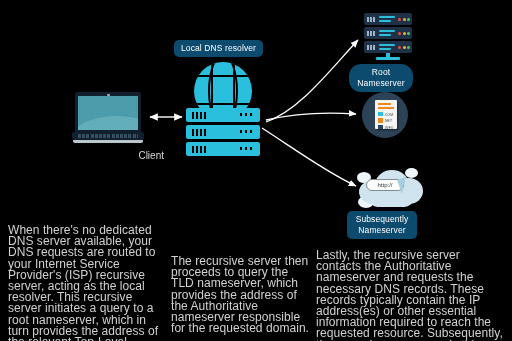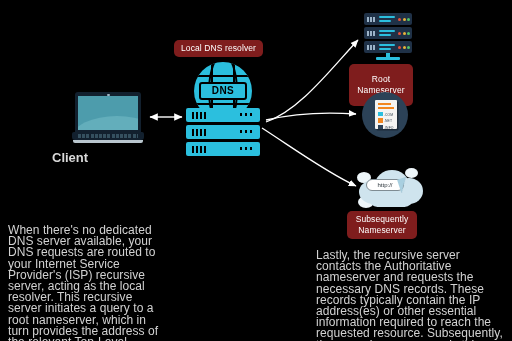--- a/index.html
+++ b/index.html
@@ -27,32 +27,32 @@
   .arrows {
     position: absolute;
     left: 0; top: 0;
     width: 512px; height: 341px;
     pointer-events: none;
   }
 
   
   .badge {
     position: absolute;
-    background: #7f1d1d;
+    background: #0c4a6e;
     color: #ffffff;
     border-radius: 5px;
     font-size: 8.5px;
     line-height: 11px;
     text-align: center;
     padding: 3px 7px;
     white-space: pre-line;
     letter-spacing: .1px;
   }
   .badge-resolver { left: 174px; top: 40px; }
-  .badge-root     { left: 349px; top: 64px; width: 56px; padding: 10px 4px; }
+  .badge-root     { left: 349px; top: 64px; width: 56px; padding: 3px 4px; border-radius: 12px; }
   .badge-tld      { left: 352px; top: 139px; }
   .badge-auth     { left: 347px; top: 211px; width: 62px; padding: 3px 4px; }
 
   
   .laptop { position: absolute; left: 72px; top: 92px; width: 72px; height: 50px; }
   .laptop-lid {
     position: absolute; left: 3px; top: 0;
     width: 66px; height: 41px;
     background: #12202e;
     border-radius: 3px 3px 0 0;
@@ -85,22 +85,22 @@
     width: 60px; height: 4px;
     background: repeating-linear-gradient(to right, #35505f 0 3px, #12202e 3px 4.2px);
   }
   .laptop-foot {
     position: absolute; left: 1px; top: 47.5px;
     width: 70px; height: 3px;
     background: #b9c6ce; border-radius: 0 0 2px 2px;
   }
   .client-label {
     position: absolute; left: 52px; top: 150px;
-    width: 112px; text-align: left;
-    font-size: 13px; color: #d9d9d9; font-weight: bold;
+    width: 112px; text-align: right;
+    font-size: 10px; color: #d9d9d9;
   }
 
   
   .resolver { position: absolute; left: 186px; top: 62px; width: 74px; height: 88px; }
   .globe {
     position: absolute; left: 8px; top: 0;
     width: 58px; height: 58px;
     border-radius: 50%;
     background: #2bbfde;
     overflow: hidden;
@@ -326,21 +326,20 @@
       <div class="laptop-keys"></div>
     </div>
     <div class="laptop-foot"></div>
   </div>
   <div class="client-label">Client</div>
 
   <div class="badge badge-resolver">Local DNS resolver</div>
 
   <div class="resolver">
     <div class="globe"></div>
-    <div class="dns-tag">DNS</div>
 
     <div class="rack rack-1">
       <div class="rack-bars"></div>
       <div class="rack-dots"></div>
     </div>
     <div class="rack rack-2">
       <div class="rack-bars"></div>
       <div class="rack-dots"></div>
     </div>
     <div class="rack rack-3">
@@ -405,15 +404,16 @@
     <div class="cl cl-b"></div>
     <div class="cl cl-c"></div>
     <div class="cl cl-d"></div>
     <div class="url-bar">http://</div>
     <div class="cursor"></div>
   </div>
   <div class="badge badge-auth">Subsequently
 Nameserver</div>
 
   <div class="caption cap-1">When there's no dedicated DNS server available, your DNS requests are routed to your Internet Service Provider's (ISP) recursive server, acting as the local resolver. This recursive server initiates a query to a root nameserver, which in turn provides the address of the relevant Top-Level Domain (TLD) nameserver.</div>
+  <div class="caption cap-2">The recursive server then proceeds to query the TLD nameserver, which provides the address of the Authoritative nameserver responsible for the requested domain.</div>
   <div class="caption cap-3">Lastly, the recursive server contacts the Authoritative nameserver and requests the necessary DNS records. These records typically contain the IP address(es) or other essential information required to reach the requested resource. Subsequently, the recursive server sends this information back to the client.</div>
 
 </div>
 
 </body></html>

